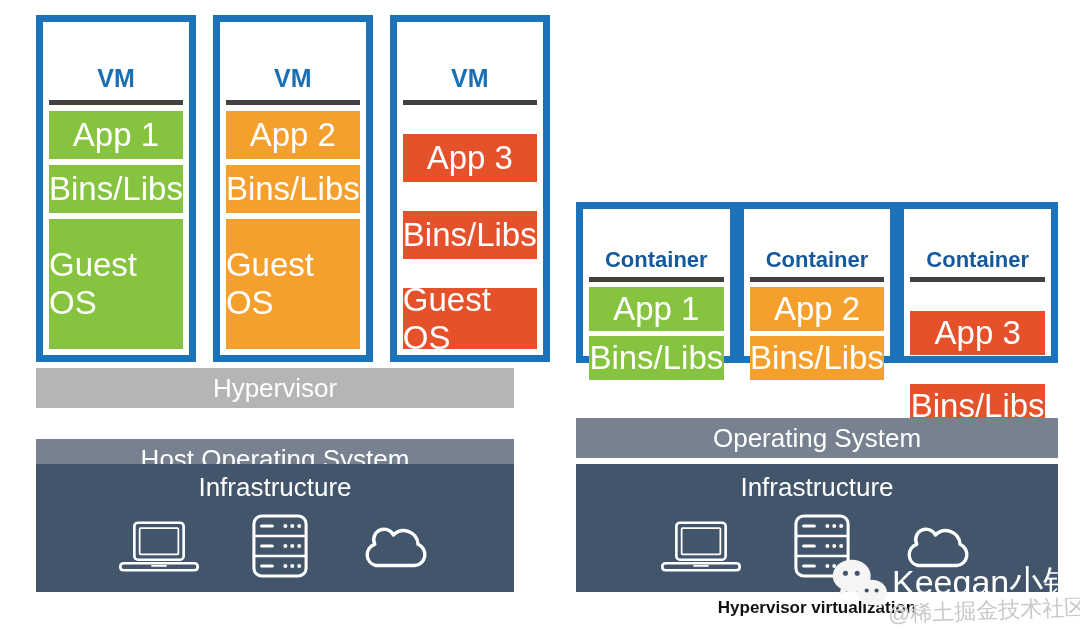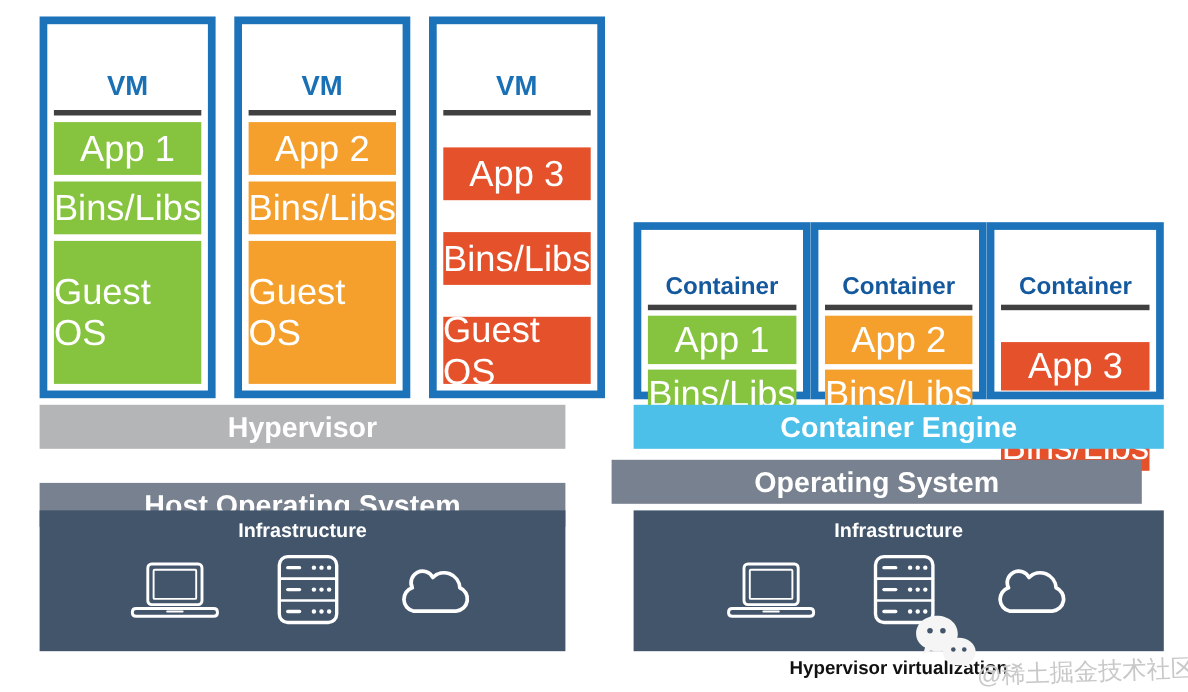--- a/index.html
+++ b/index.html
@@ -23,31 +23,31 @@
          color:var(--block_text);font-size:33px;flex:0 0 auto;}
   .vm .block{height:48px;}
   .container-box .block{height:44px;margin-top:5px;}
   .block.grow{flex:1 1 auto;}
   .c-green .block{background:var(--green);}
   .c-orange .block{background:var(--orange);}
   .c-red .block{background:var(--red);margin-top:29px;}
 
   
   .bar{position:absolute;display:flex;align-items:center;justify-content:center;
-       color:#ffffff;font-size:26px;font-weight:bold;}
+       color:#ffffff;font-size:26px;}
   .bar-hypervisor{left:36px;top:368px;width:478px;height:40px;background:var(--gray_bar);}
   .bar-hostos{left:36px;top:439px;width:478px;height:40px;background:var(--slate_bar);}
   .bar-infra-left{left:36px;top:464px;width:478px;height:128px;background:var(--dark_bar);
        flex-direction:column;justify-content:flex-start;}
   .bar-engine{left:576px;top:368px;width:482px;height:40px;background:var(--light_blue_bar);}
-  .bar-os{left:556px;top:418px;width:482px;height:40px;background:var(--slate_bar);}
+  .bar-os{left:576px;top:418px;width:482px;height:40px;background:var(--slate_bar);}
   .bar-infra-right{left:576px;top:464px;width:482px;height:128px;background:var(--dark_bar);
        flex-direction:column;justify-content:flex-start;}
 
-  .infra-label{margin-top:8px;font-size:18px;}
+  .infra-label{margin-top:8px;font-size:26px;}
   .infra-icons{display:flex;align-items:center;gap:46px;margin-top:10px;}
   .infra-icons svg{display:block;}
 
   
   .caption{position:absolute;font-size:17px;font-weight:bold;color:var(--caption_text);
            text-align:center;}
   .caption-left{left:36px;top:598px;width:478px;}
   .caption-right{left:576px;top:598px;width:482px;}
 
   
@@ -160,21 +160,20 @@
       <div class="block">App 2</div>
       <div class="block">Bins/Libs</div>
     </div>
     <div class="vbox container-box c-red">
       <div class="title">Container</div>
       <div class="block">App 3</div>
       <div class="block">Bins/Libs</div>
     </div>
   </div>
 
-  <div class="bar bar-engine">Container Engine</div>
   <div class="bar bar-os">Operating System</div>
   <div class="bar bar-infra-right">
     <div class="infra-label">Infrastructure</div>
     <div class="infra-icons">
       <svg width="88" height="55">
           <use href="#laptop"></use>
         </svg>
       <svg width="62" height="66">
           <use href="#server"></use>
         </svg>
@@ -182,16 +181,17 @@
           <use href="#cloud"></use>
         </svg>
     </div>
   </div>
   <div class="caption caption-right">Hypervisor virtualization</div>
 
   <div class="watermark">
     <svg class="wm-icon" width="58" height="56">
         <use href="#wechat"></use>
       </svg>
+    <div class="wm-name">Keegan小钢</div>
     <div class="wm-community">@稀土掘金技术社区</div>
   </div>
 
 </div>
 
 </body></html>

